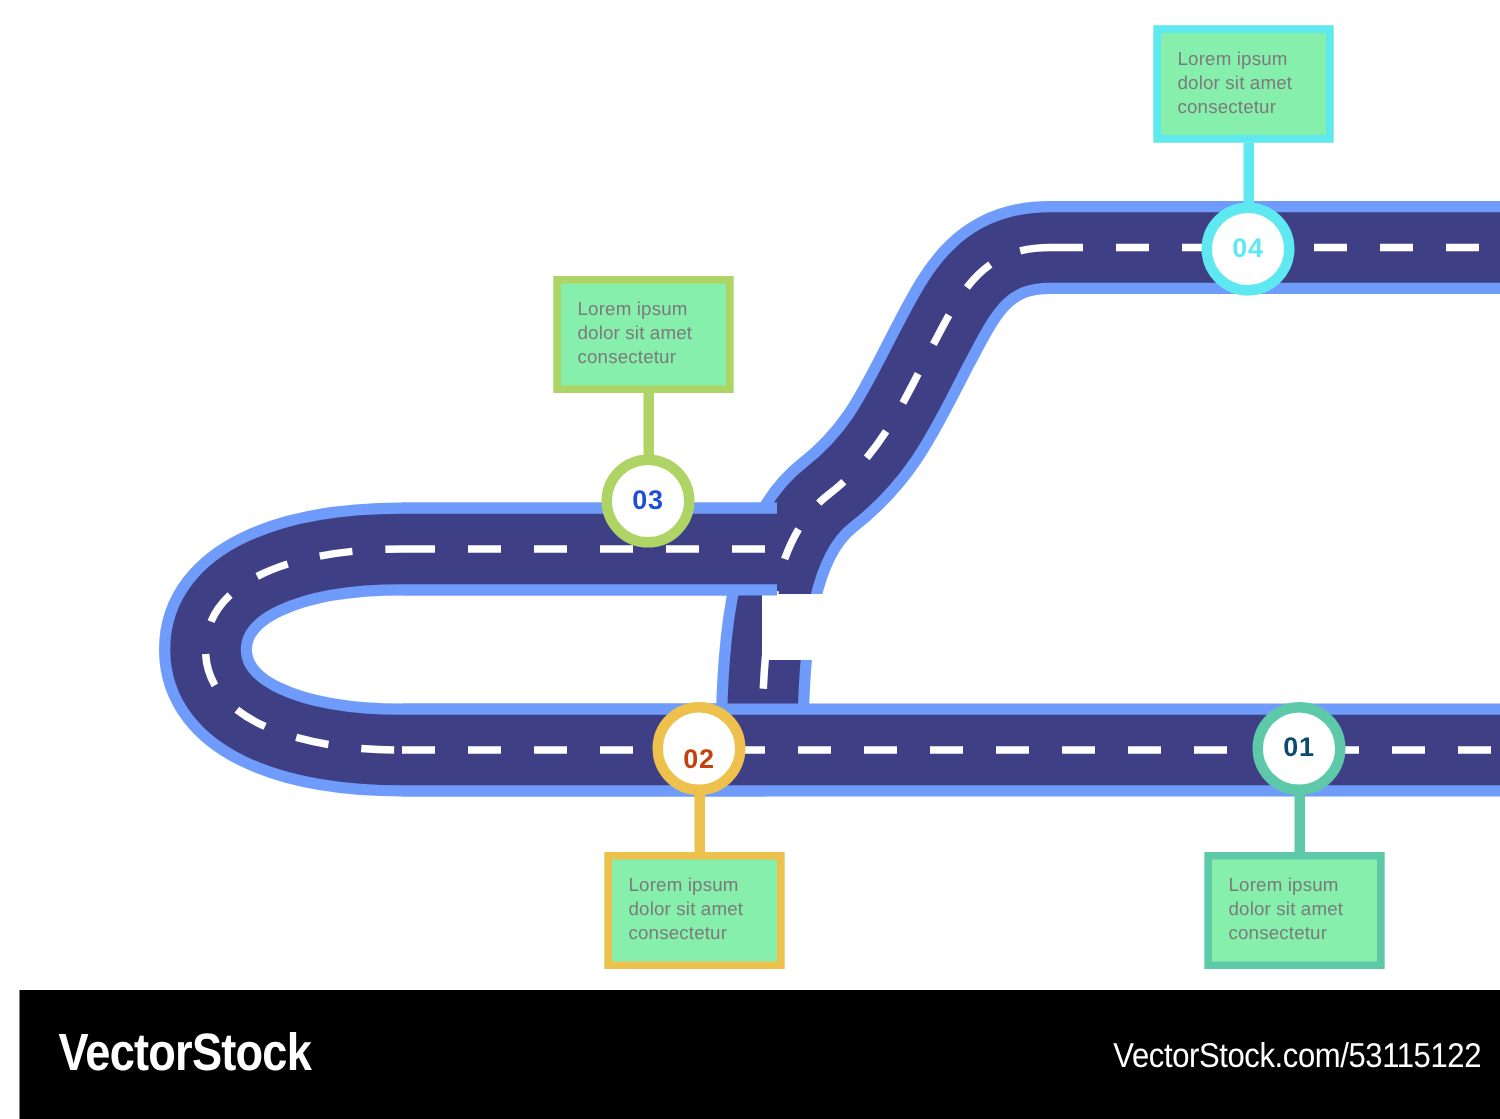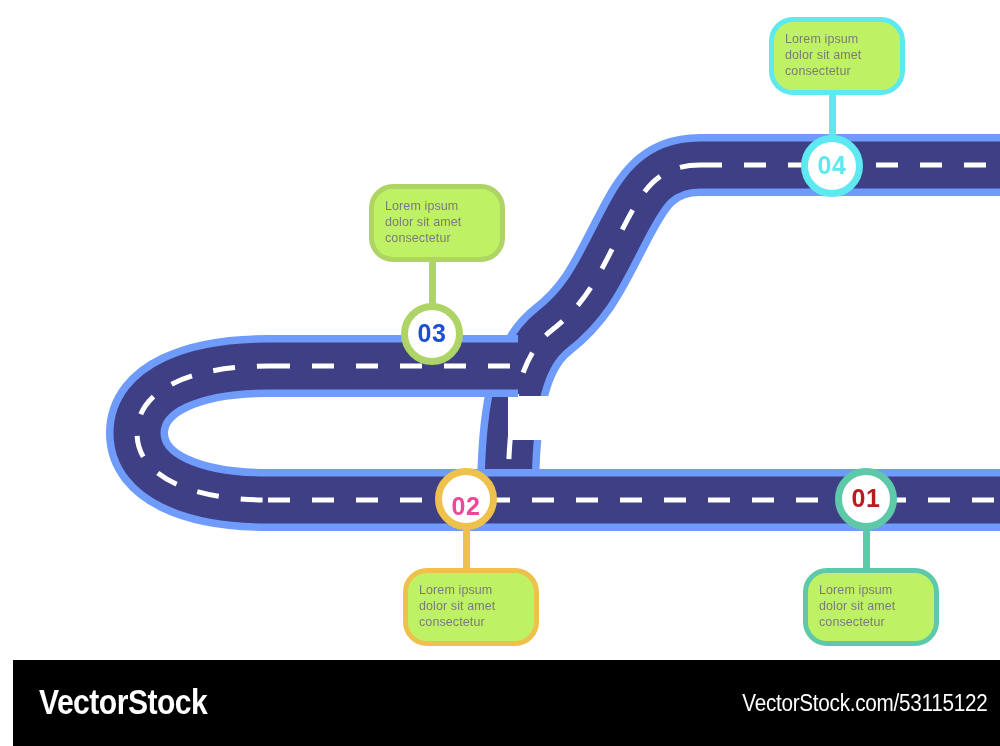--- a/index.html
+++ b/index.html
@@ -12,25 +12,25 @@
   }
   #canvas{
     position:absolute;left:0;top:0;width:1000px;height:746px;
     background:#ffffff;
   }
   #roadmap-svg{position:absolute;left:0;top:0;}
 
   
   .callout{
     position:absolute;
-    width:136px;
+    width:120px;
     box-sizing:border-box;
     border:5px solid #000;
-    border-radius:24px;
-    background:#bef264;
+    border-radius:0;
+    background:#86efac;
     padding:9px 9px 10px 11px;
     z-index:6;
   }
   .callout p{
     margin:0;
     color:#7b7b7b;
     font-size:12.5px;
     line-height:16.2px;
     letter-spacing:0.1px;
     font-family:"Liberation Sans", sans-serif;
@@ -50,21 +50,21 @@
     width:62px;height:62px;
     box-sizing:border-box;
     border-radius:50%;
     border:7px solid #000;
     background:#ffffff;
     z-index:7;
     display:flex;align-items:center;justify-content:center;
   }
   .marker span{
     font-family:"Liberation Sans", sans-serif;
-    font-size:25px;
+    font-size:18px;
     font-weight:bold;
     letter-spacing:0.5px;
     line-height:1;
     position:relative;
     top:-1px;
   }
 
   
   #watermark{
     position:absolute;left:0;bottom:0;
@@ -202,33 +202,33 @@
 
   <div class="stem" style="left:463px;top:520px;height:55px;background:#eec14c;"></div>
 
   <div class="callout" style="left:403px;top:568px;border-color:#eec14c;">
     <p>Lorem  ipsum
 dolor sit amet
 consectetur</p>
   </div>
 
   <div class="marker" style="left:435px;top:468px;border-color:#eec14c;">
-    <span style="color:#ec4899;margin-top:16px;">02</span>
+    <span style="color:#c2410c;margin-top:16px;">02</span>
   </div>
 
   <div class="stem" style="left:863px;top:520px;height:55px;background:#5ec9a9;"></div>
 
   <div class="callout" style="left:803px;top:568px;border-color:#5ec9a9;">
     <p>Lorem  ipsum
 dolor sit amet
 consectetur</p>
   </div>
 
   <div class="marker" style="left:835px;top:468px;border-color:#5ec9a9;">
-    <span style="color:#b91c1c;">01</span>
+    <span style="color:#0c4a6e;">01</span>
   </div>
 
 </div>
 
 <div id="watermark">
   <div id="wm-logo">VectorStock</div>
   <div id="wm-url">VectorStock.com/53115122</div>
 </div>
 
 </body></html>

